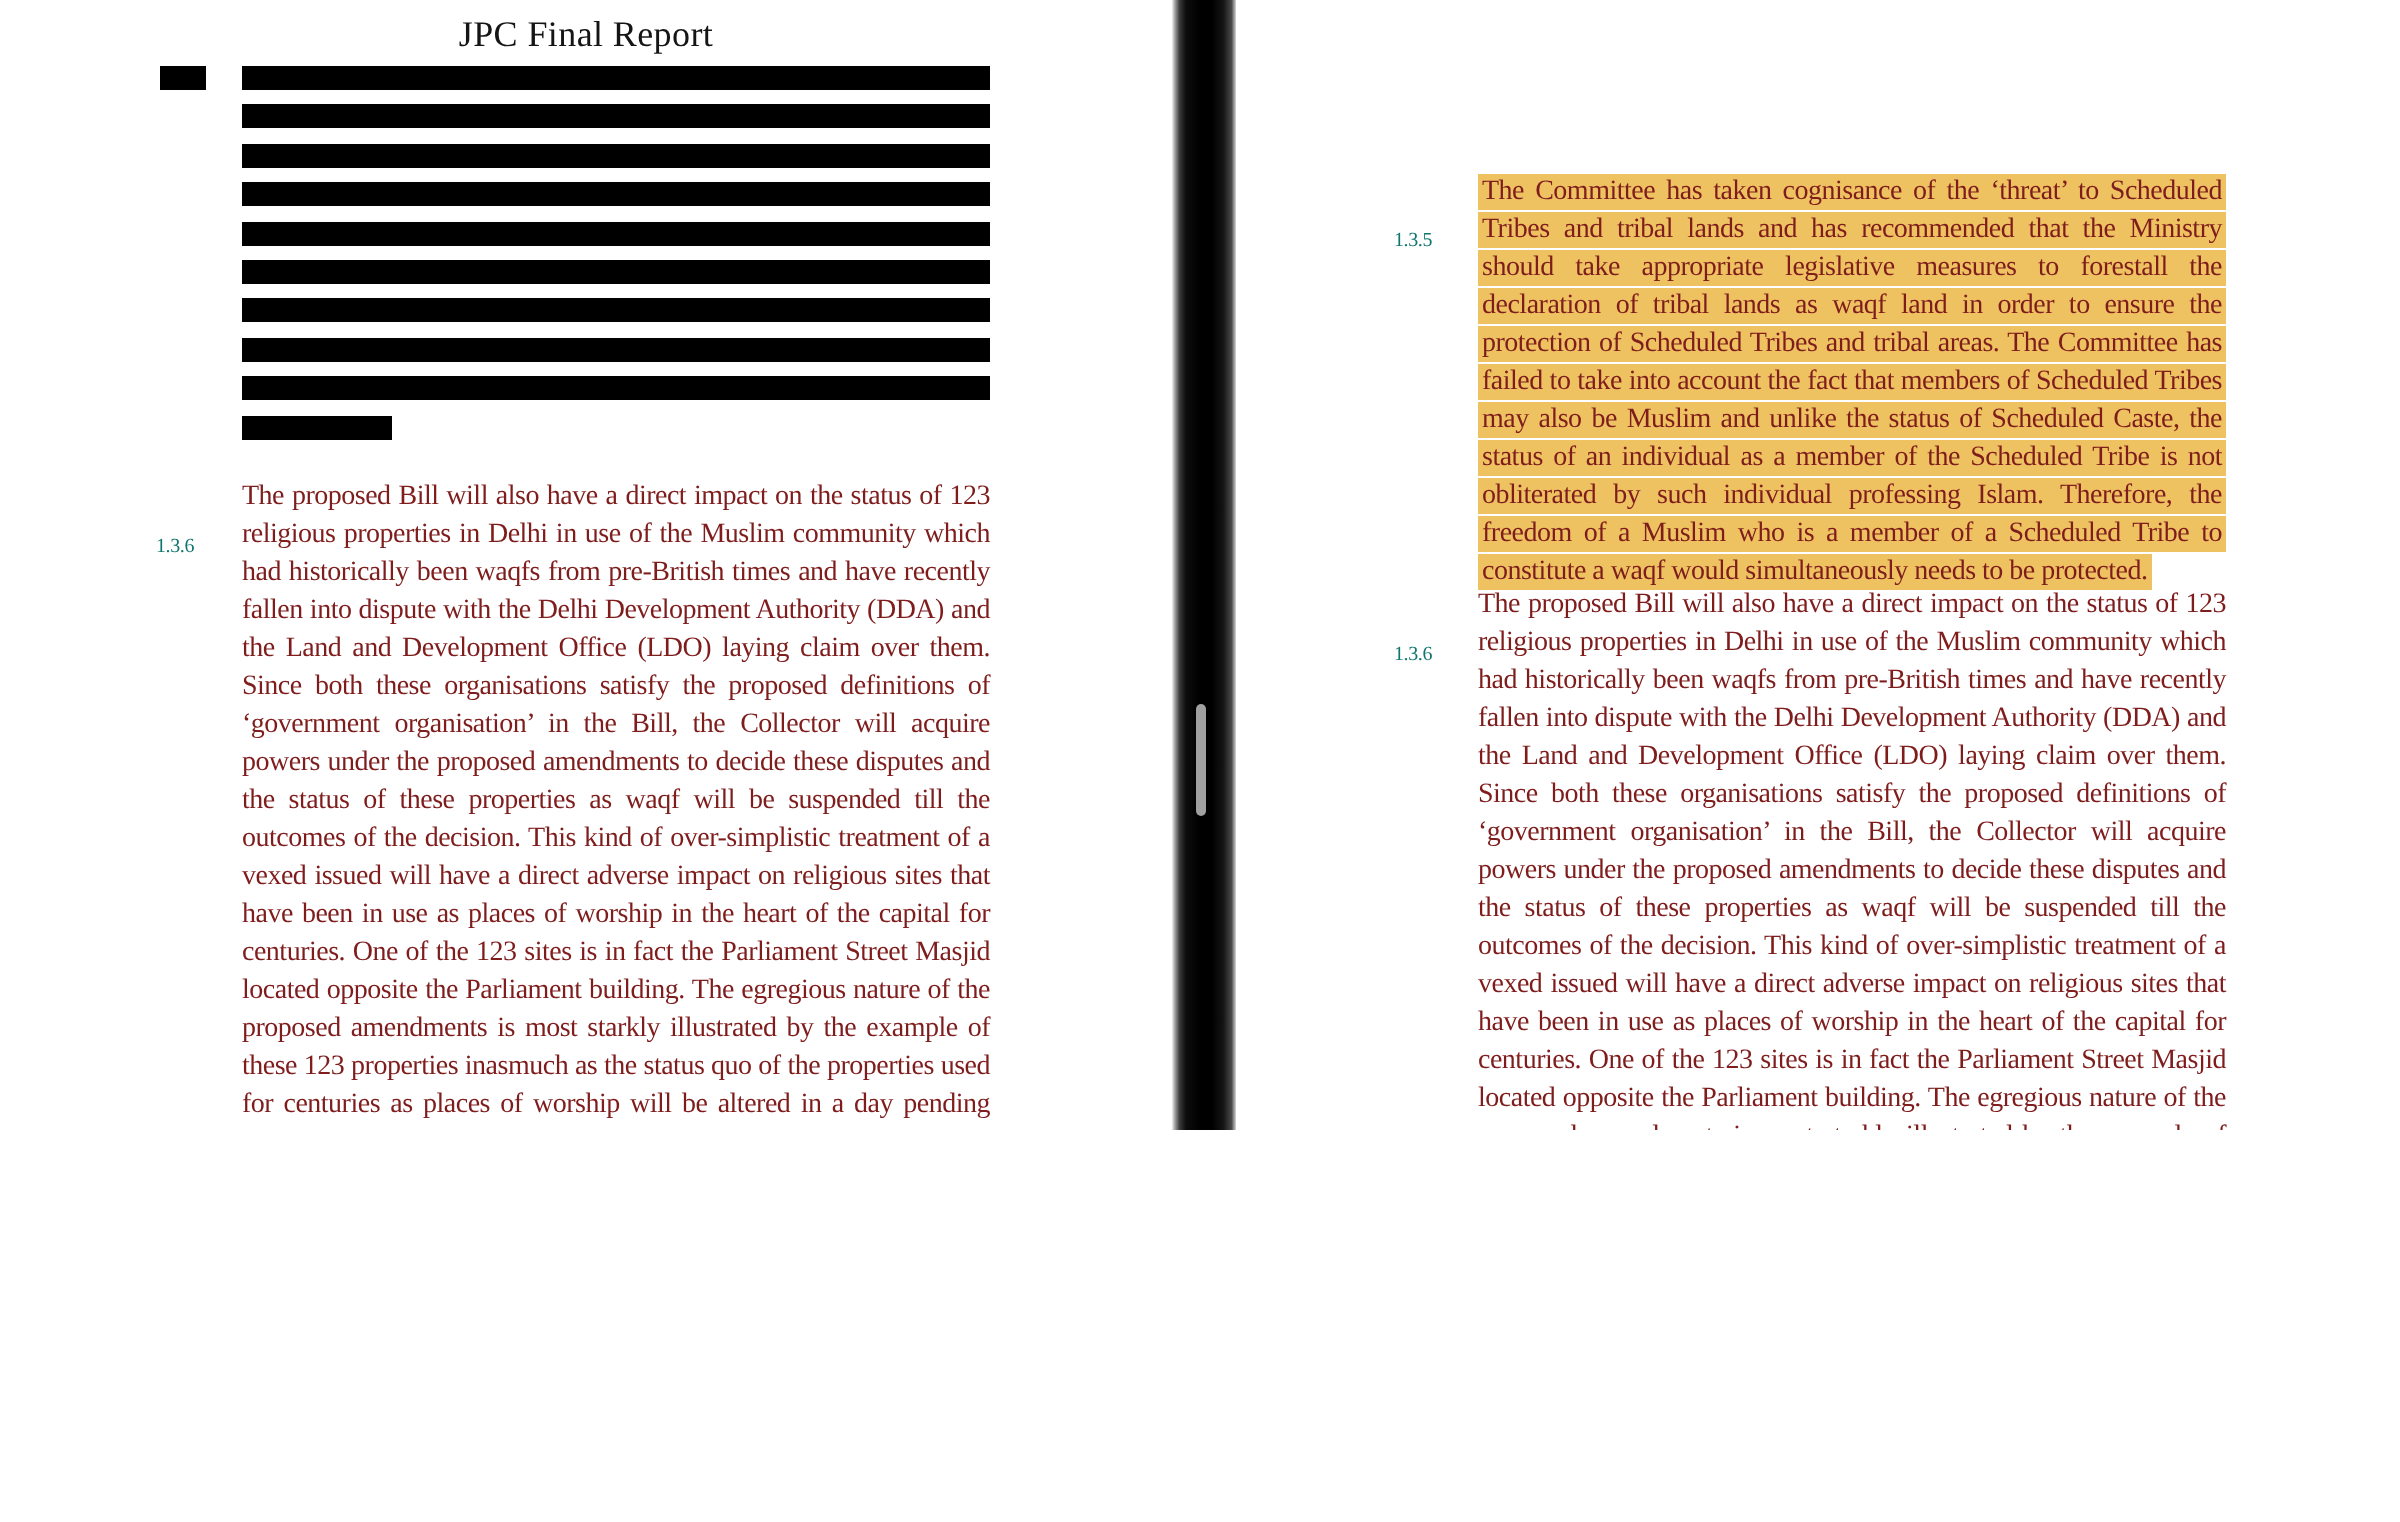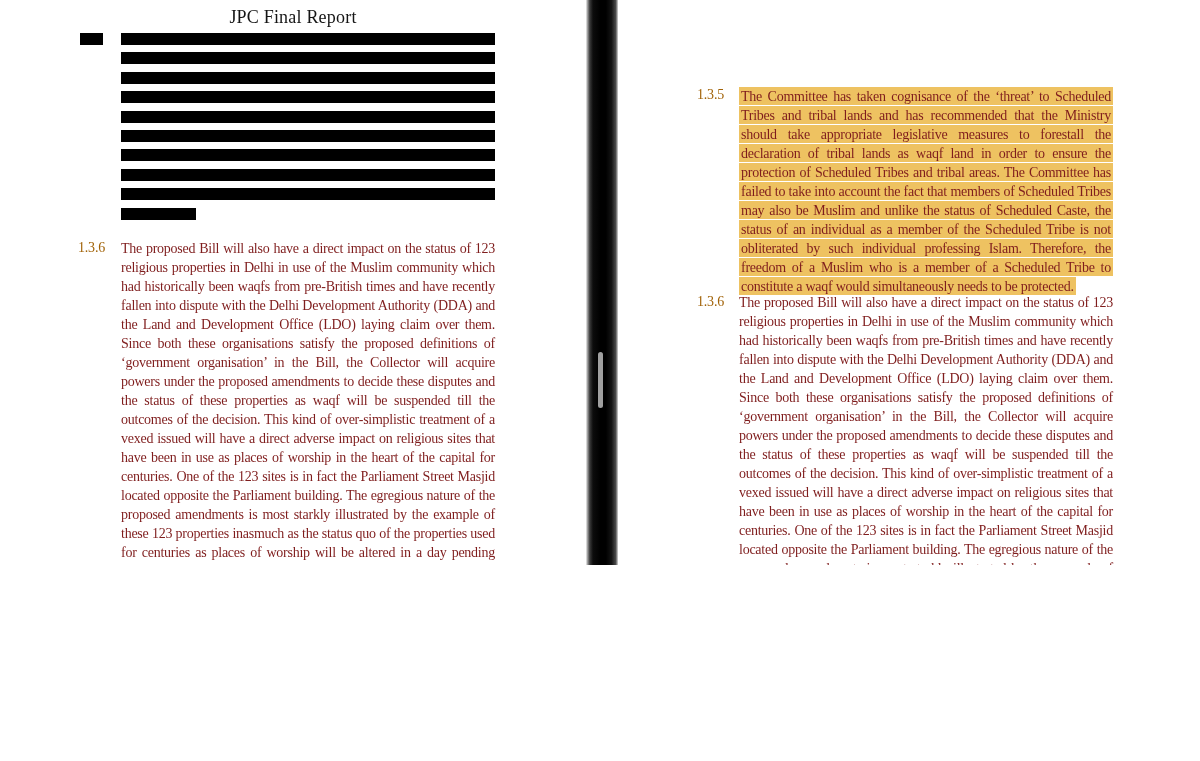--- a/index.html
+++ b/index.html
@@ -19,21 +19,21 @@
 
   
   .redact-marker {
     position:absolute; left:80px; top:33px; width:23px; height:12px; background:#000;
   }
   .redact-lines { position:absolute; left:121px; top:33px; width:374px; }
   .redact-bar { height:12px; margin-bottom:7.4px; background:#000; }
 
   
   .para-num {
-    position:absolute; font-size:14px; letter-spacing:-0.2px; color:#a16207;
+    position:absolute; font-size:10px; letter-spacing:-0.2px; color:#0f766e;margin-top:28px;
   }
   .para-text {
     position:absolute; width:374px; text-align:justify; text-justify:inter-word;
     font-size:14px; line-height:19px; letter-spacing:-0.25px; color:#7f1d1d;
   }
   .num-left-136  { left:78px;  top:240px; }
   .text-left-136 { left:121px; top:239px; }
   .num-right-135  { left:79px;  top:87px; }
   .text-right-135 { left:121px; top:86px; }
   .num-right-136  { left:79px;  top:294px; }

